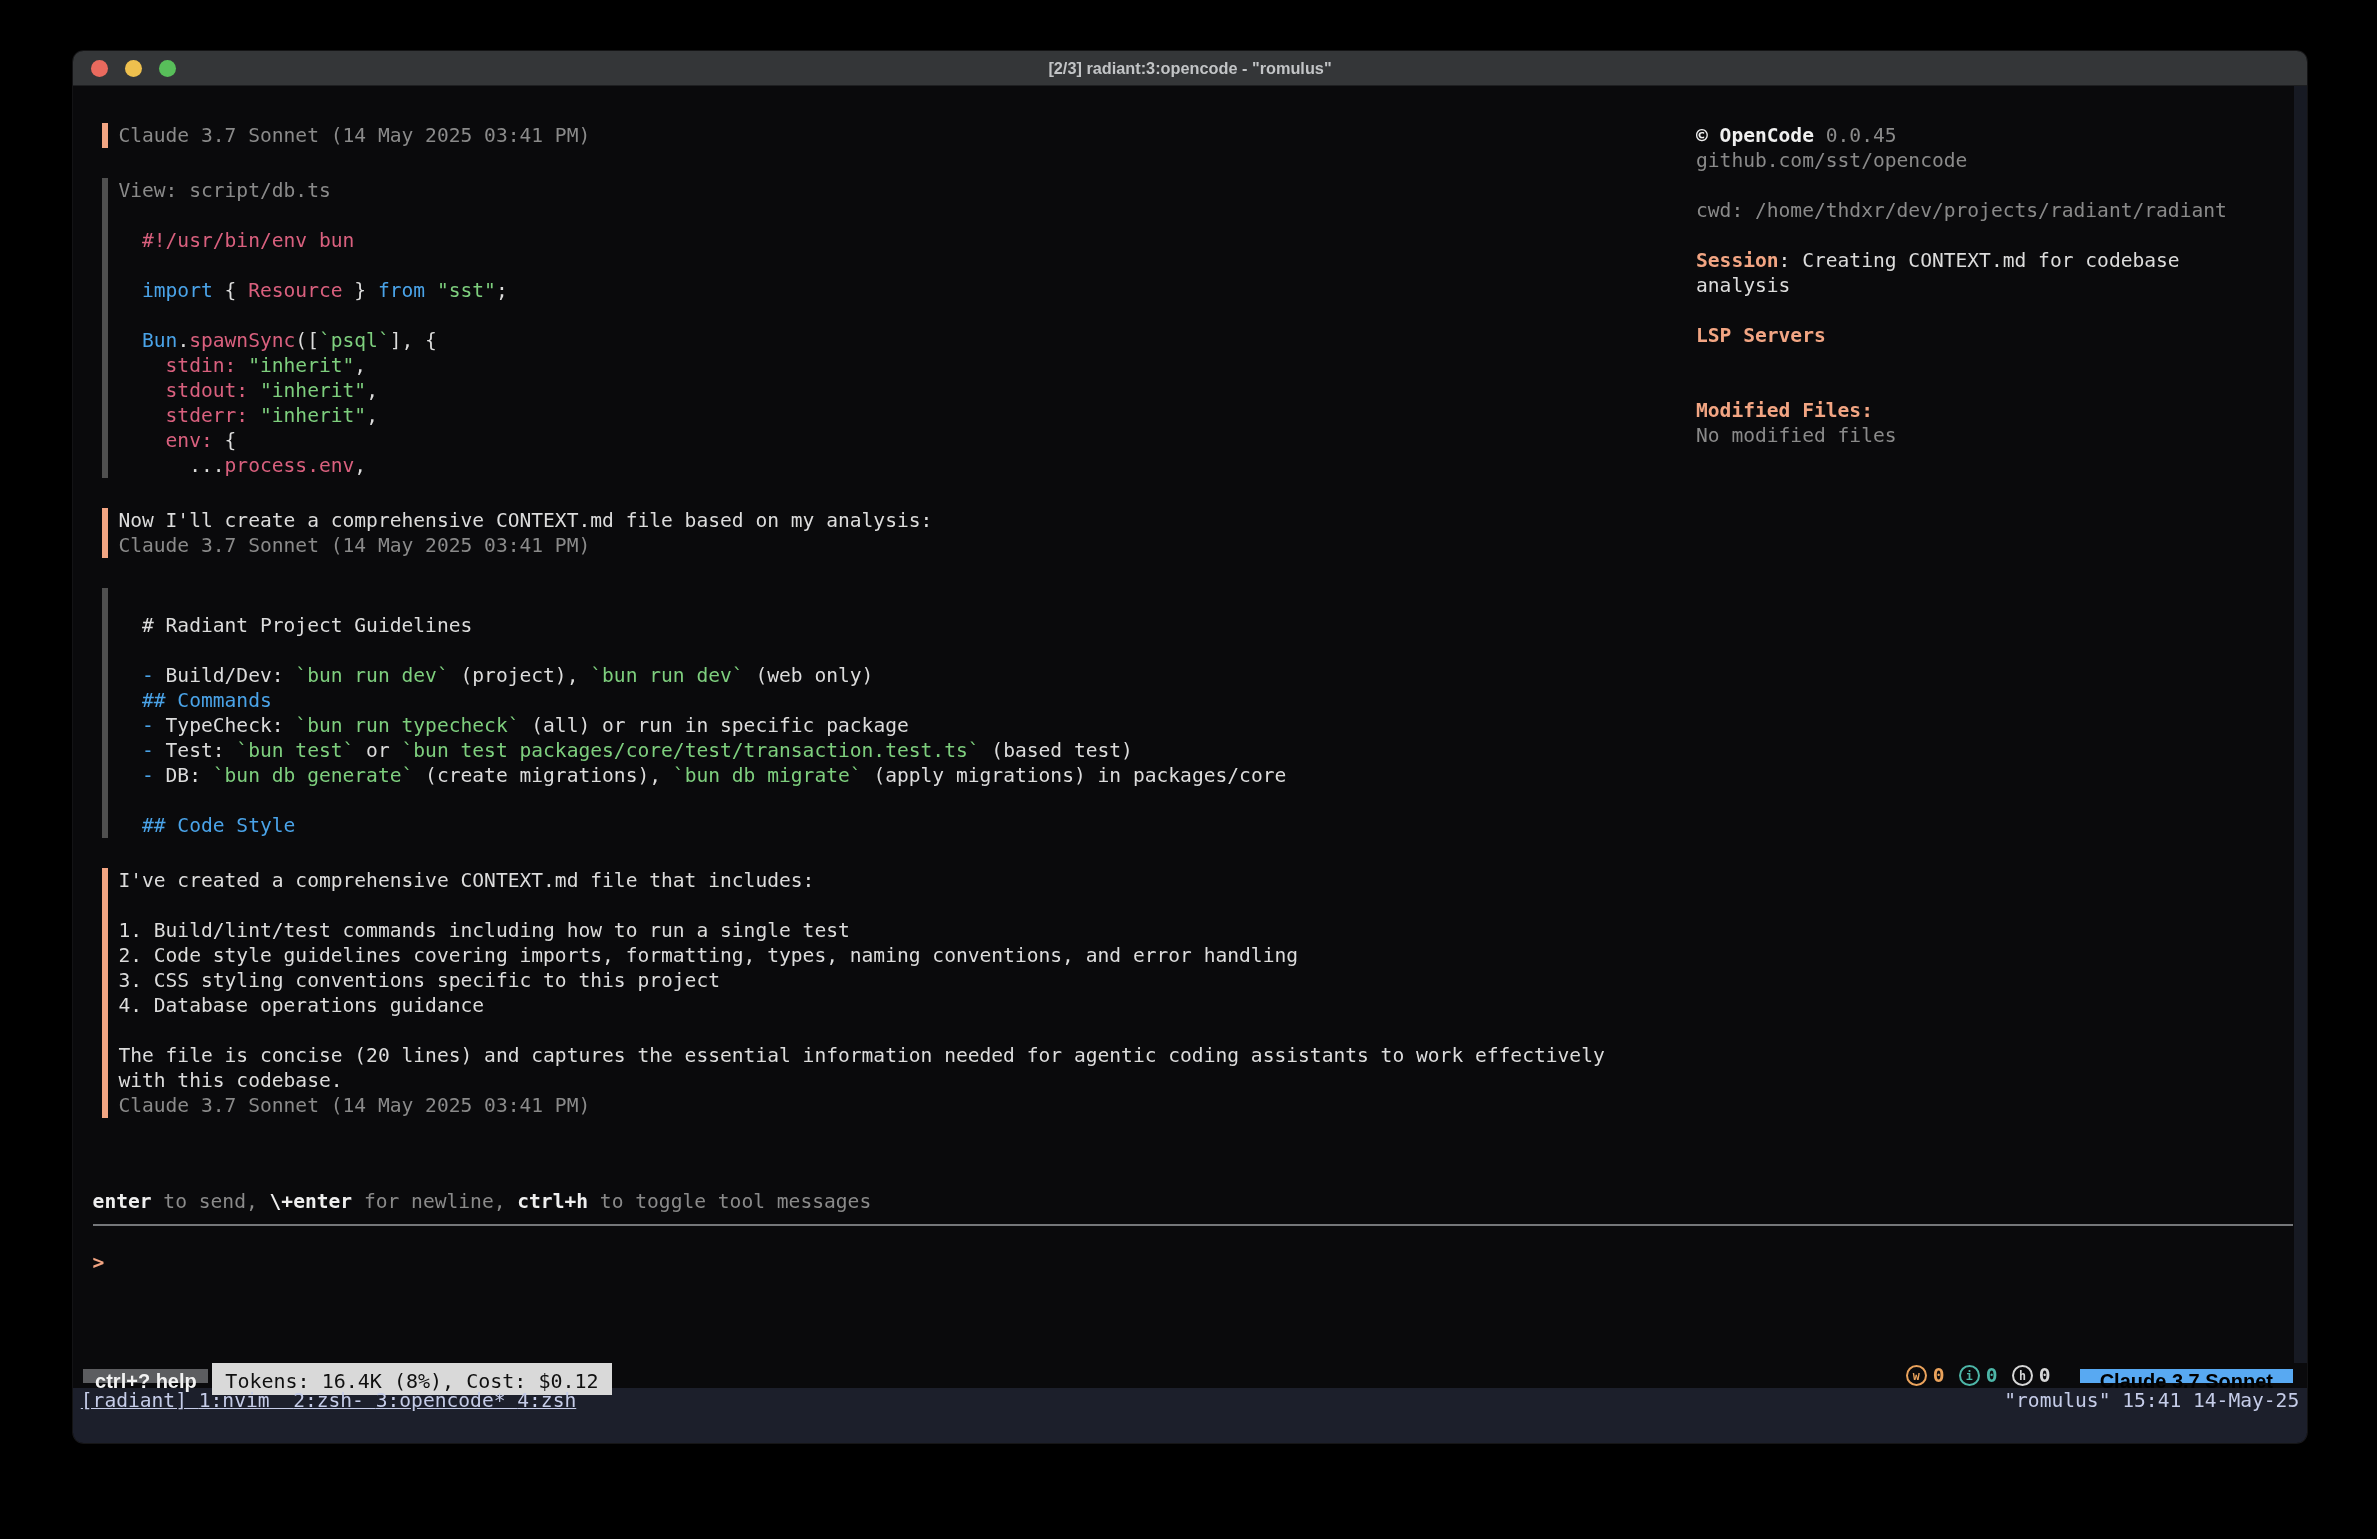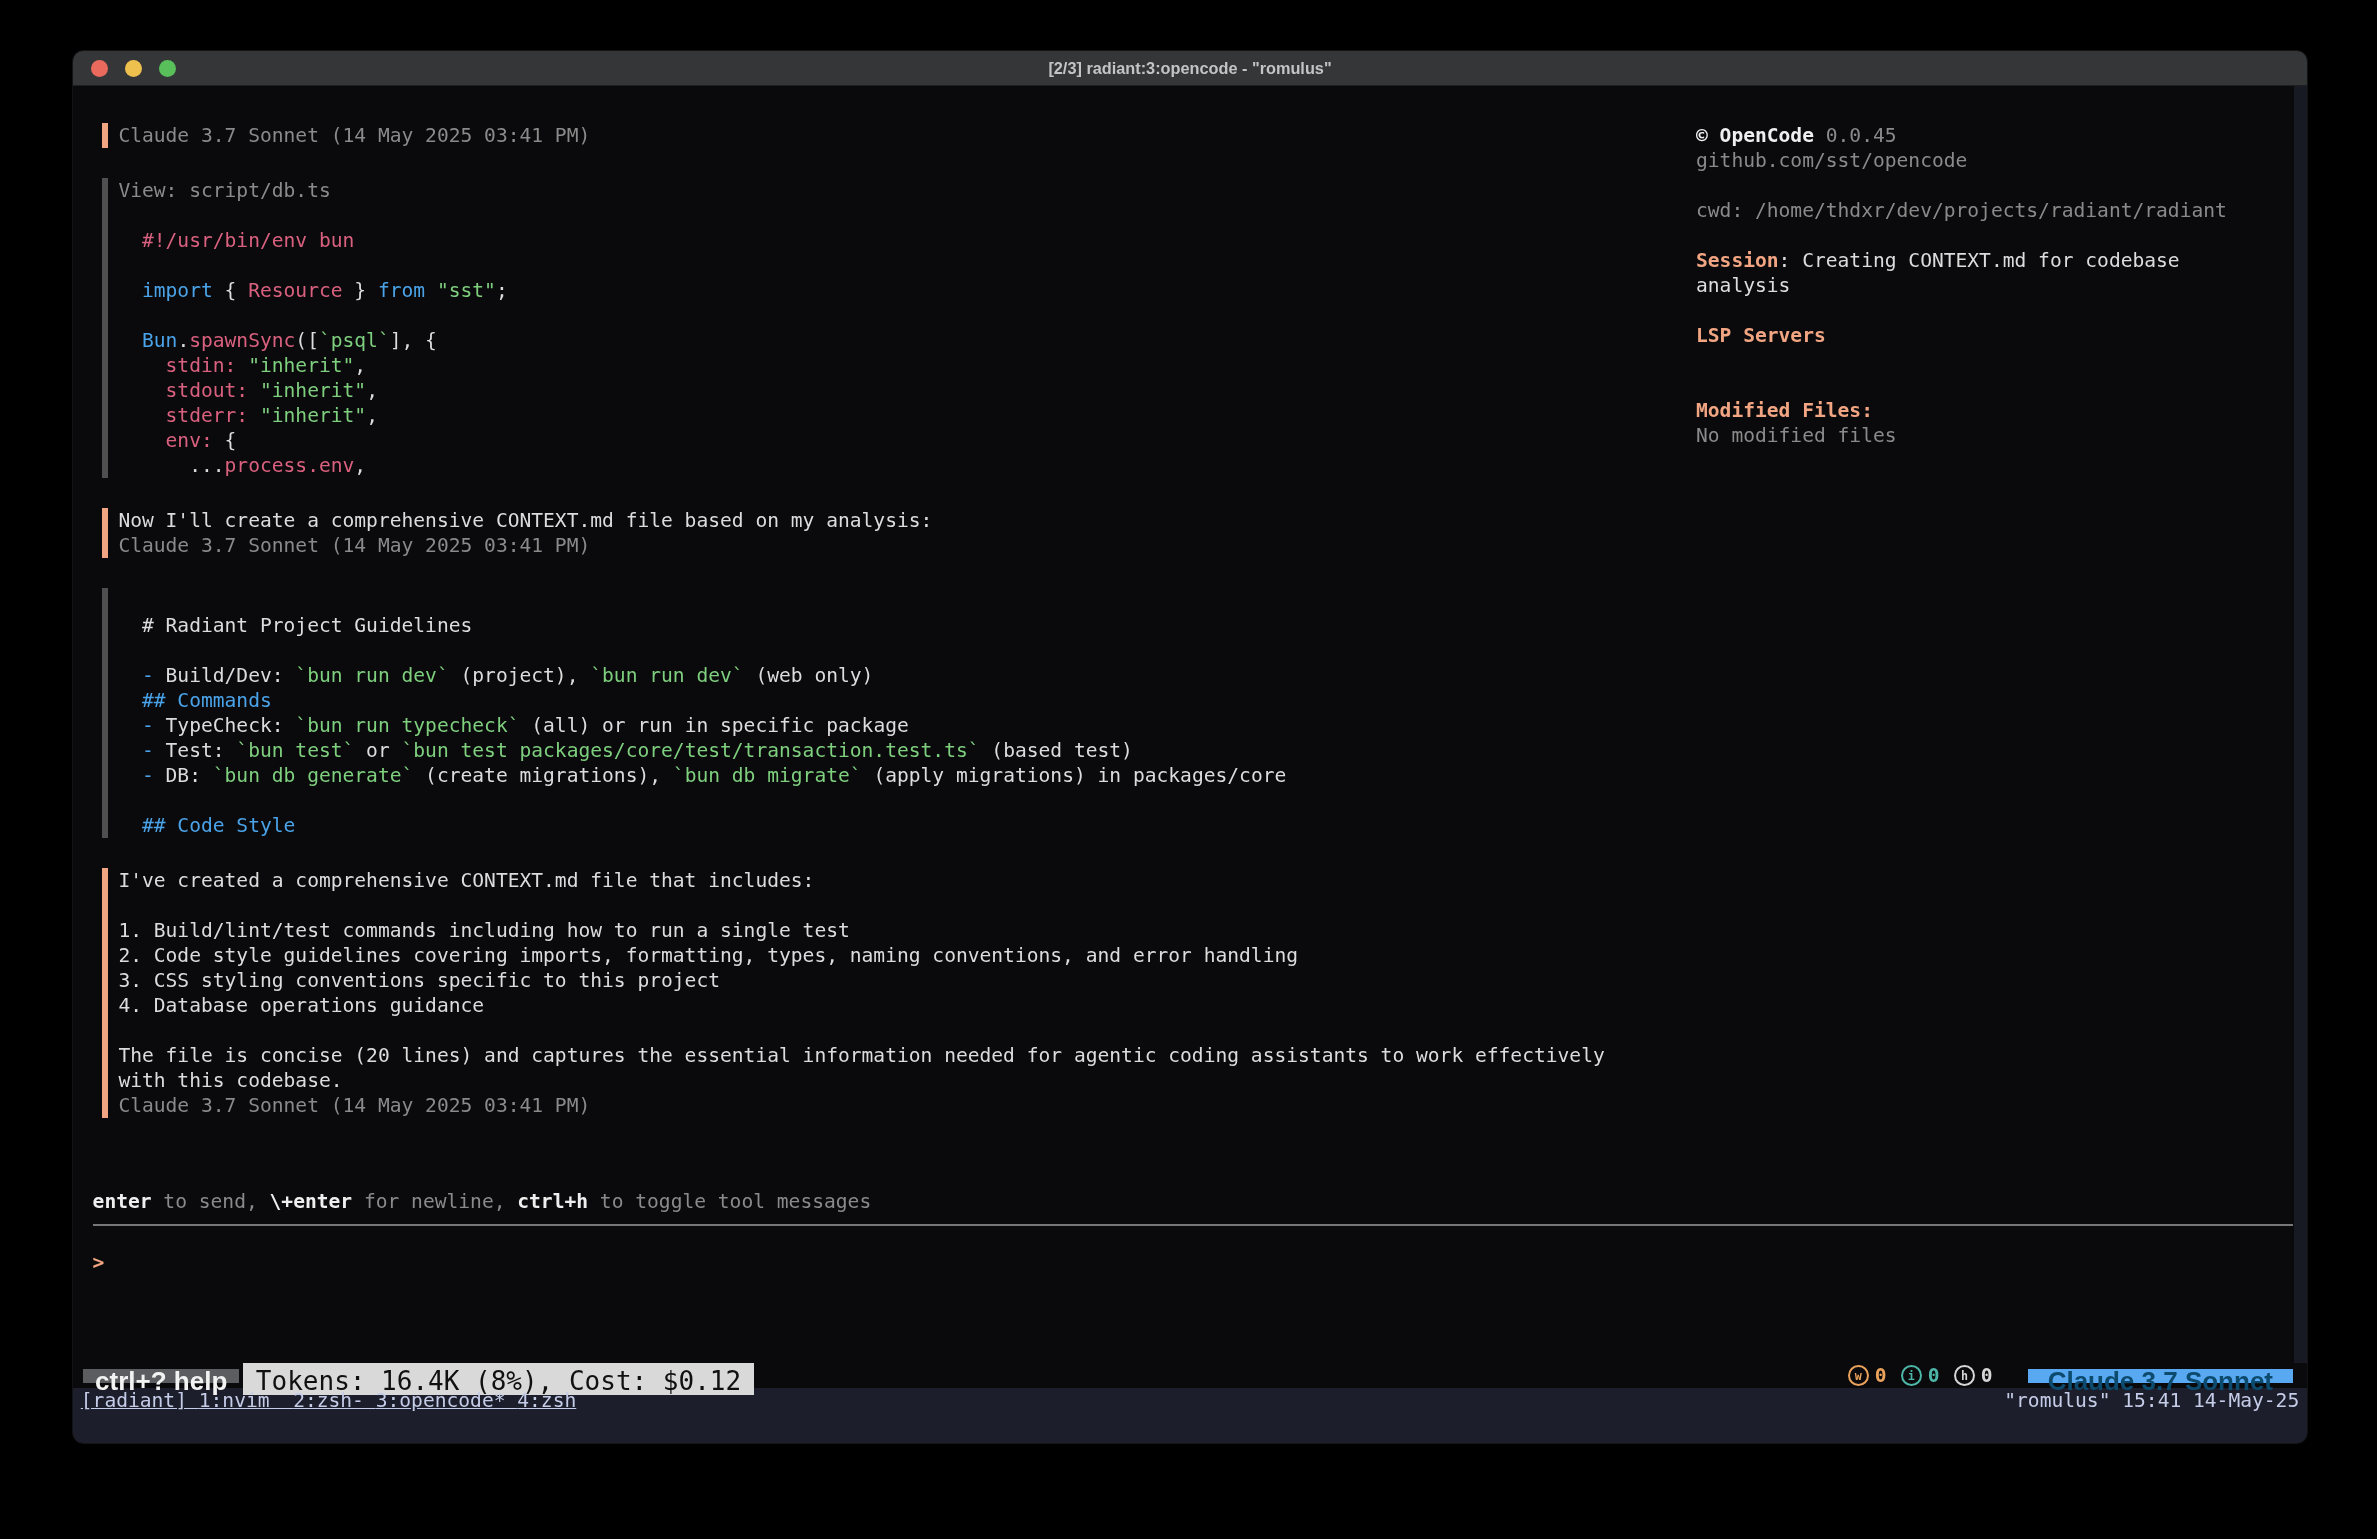--- a/index.html
+++ b/index.html
@@ -38,32 +38,32 @@
   .sg-dim{color:#8a8a8a;}
   .sg-red{color:#d9607e;}
   .sg-blue{color:#4aa3e8;}
   .sg-green{color:#7ecf7e;}
   .sg-accent{color:#f2a583;font-weight:bold;}
   .input-area{height:174px;margin:0 14.4px 0 19.6px;overflow:hidden;}
   .divider{height:2px;background:#75777a;margin-top:10.4px;}
   .prompt-row{margin-top:23.5px;display:flex;}
   .prompt-glyph{color:#f2a583;font-weight:bold;font-size:19.6px;line-height:25px;}
   .statusbar{height:25px;background:#0a0a0c;display:flex;align-items:center;}
-  .badge{height:14px;line-height:25px;font-size:26px;white-space:pre;}
+  .badge{height:14px;line-height:25px;font-size:20px;white-space:pre;}
   .badge-help{margin-left:10.4px;background:#5c5d60;color:#f2f2f2;font-weight:bold;padding:0 11.7px;border:none;}
   .badge-tokens{margin-left:3.9px;background:#d9d9d9;color:#101010;padding:12px 13px;}
   .status-right{margin-left:auto;display:flex;align-items:center;}
   .diag{display:inline-flex;align-items:center;margin-right:14.4px;}
   .diag-circle{
     width:17px;height:17px;border-radius:50%;border:2px solid currentColor;
     display:inline-flex;align-items:center;justify-content:center;
     font-size:11.7px;font-weight:bold;margin-right:5.9px;
   }
   .diag-count{font-size:19.6px;font-weight:bold;line-height:25px;}
-  .badge-model{background:#58a9f2;color:#0c4a6e;font-weight:600;padding:0 19.6px;margin-left:21px;margin-right:14.4px;border:none;}
+  .badge-model{background:#58a9f2;color:#000000;font-weight:600;padding:0 19.6px;margin-left:15px;margin-right:14.4px;border:none;}
   .tmuxbar{
     height:25px;background:#1c1f2b;color:#c5cce8;display:flex;align-items:center;
     justify-content:space-between;padding:0 7.8px;font-size:19.6px;
   }
   .tmux-left{display:flex;align-items:flex-end;white-space:pre;text-decoration:underline;}
   .tmux-win{white-space:pre;}
   .tmux-right{white-space:pre;}
   .window-footer{height:31px;background:#1c1f2b;}
 </style>
 </head>

